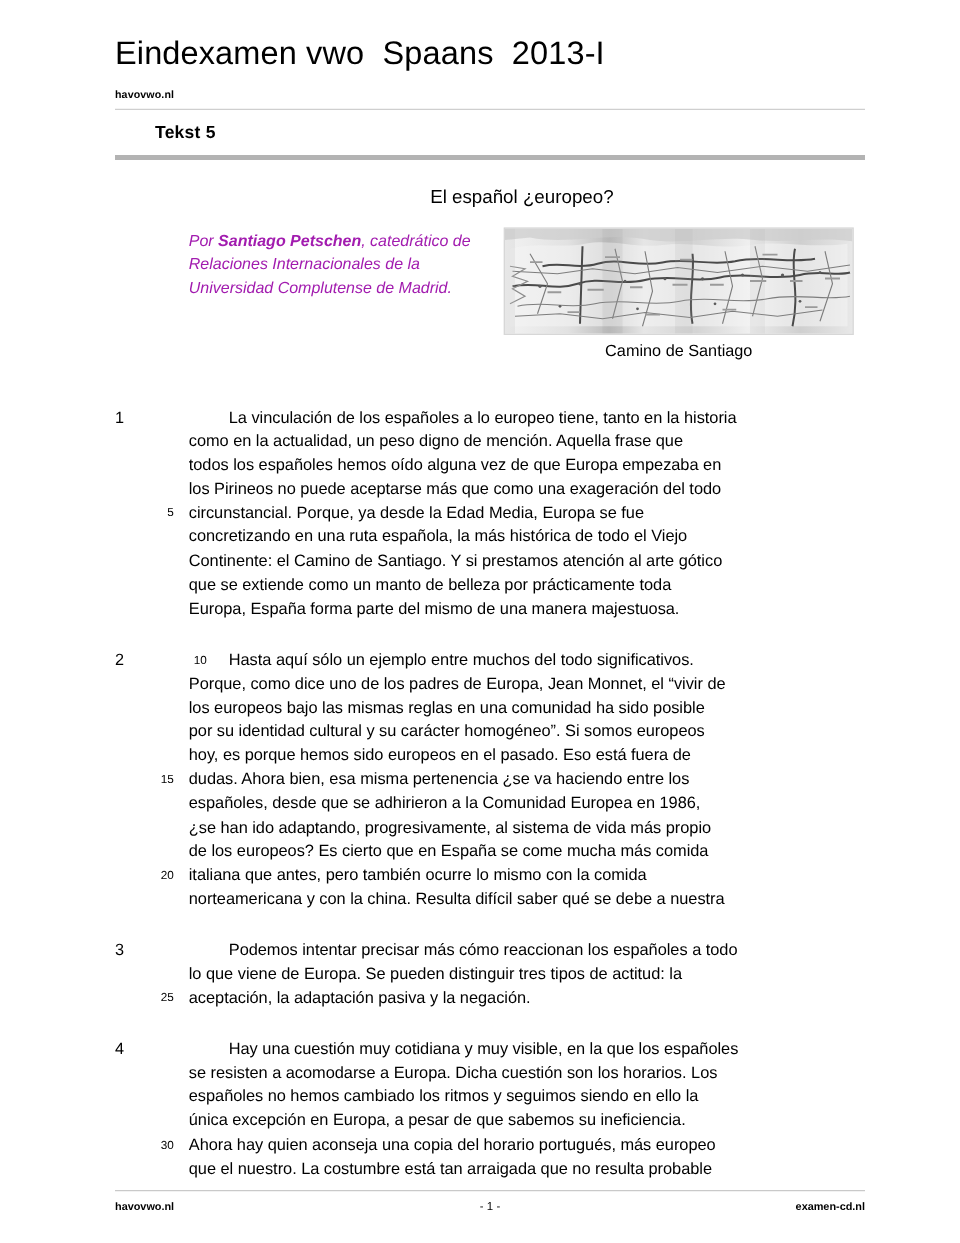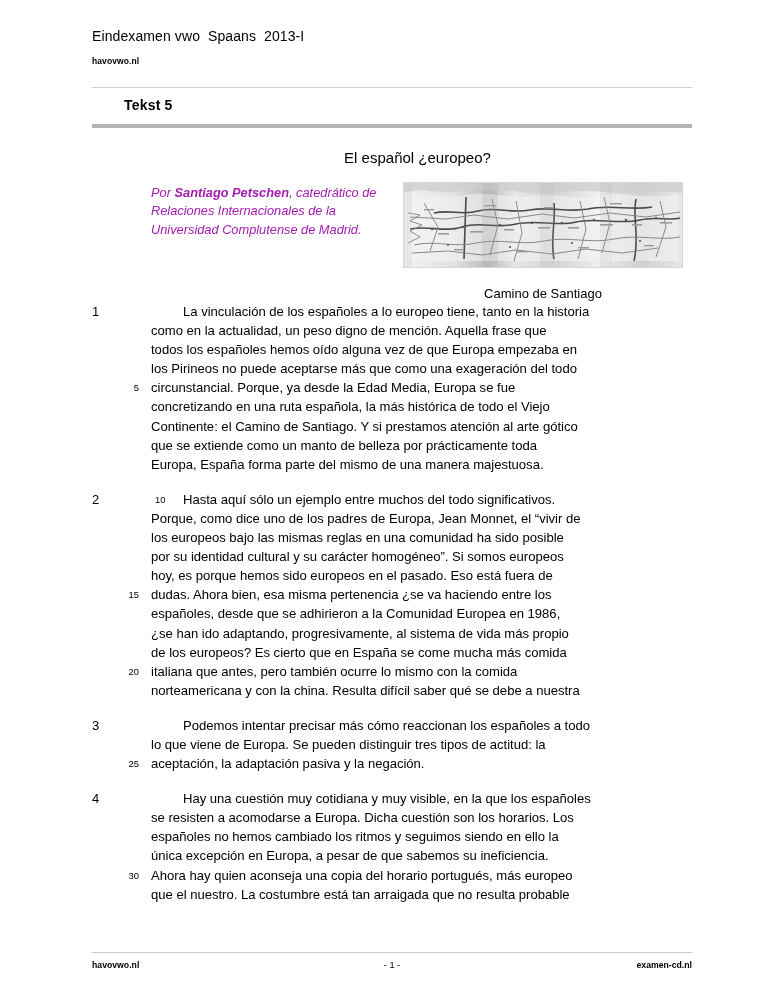--- a/index.html
+++ b/index.html
@@ -25,21 +25,21 @@
     padding: 0;
   }
   
   .doc-header {
     position: absolute;
     left: 92px;
     top: 28px;
     width: 600px;
   }
   .doc-title {
-    font-size: 14px;
+    font-size: 26px;
     font-weight: normal;
     letter-spacing: .1px;
     color: #000;
     margin: 0;
     line-height: 1.15;
     white-space: pre;
   }
   .site-mark {
     font-size: 8.5px;
     font-weight: bold;
@@ -109,21 +109,21 @@
     width: 280px;
     height: 86px;
     position: relative;
     overflow: hidden;
     background: #e9e9e9;
     border: 1px solid #d7d7d7;
     box-sizing: border-box;
   }
   .map-frame svg { display: block; }
   .figure-caption {
-    margin-top: 18px;
+    margin-top: 5px;
     text-align: center;
     font-size: 13px;
     line-height: 1.2;
   }
 
   
   .body-area {
     position: absolute;
     left: 92px;
     top: 302px;
@@ -146,21 +146,21 @@
     margin-left: 59px;
     position: relative;
   }
   .line {
     font-size: 13.1px;
     line-height: 19.1px;
     white-space: pre;
     position: relative;
     letter-spacing: -0.02px;
   }
-  .line.indent { text-indent: 32px; }
+  .line.indent { text-indent: 32px; margin-top: 22px; }
   .lnum {
     position: absolute;
     left: -28px;
     top: 0;
     width: 16px;
     text-align: right;
     font-size: 9.4px;
     line-height: 19.1px;
     color: #000;
   }

